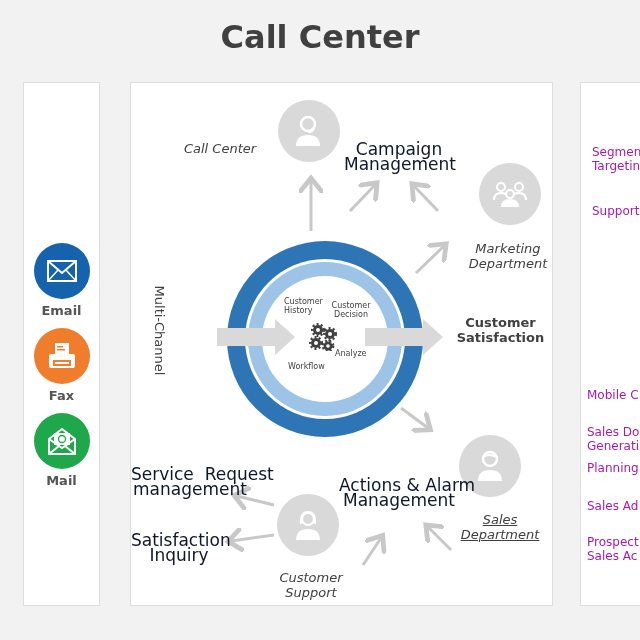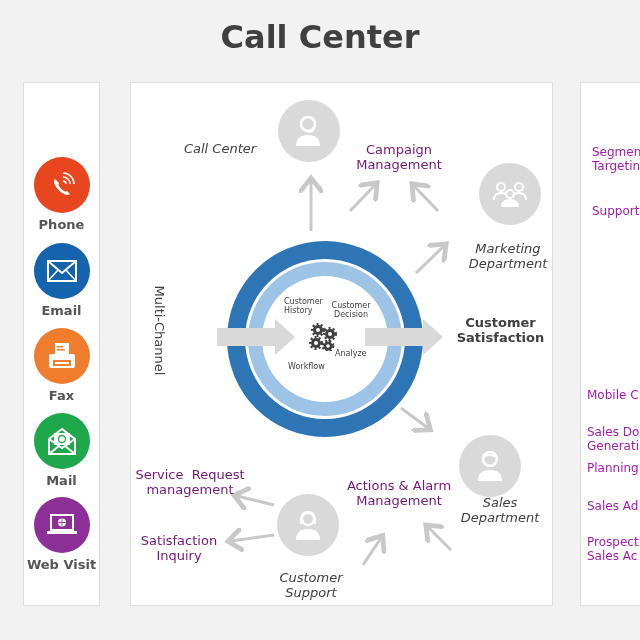--- a/index.html
+++ b/index.html
@@ -31,46 +31,35 @@
       font-size: 13px; font-weight: bold; color: #555555; margin-top: 4px;
       font-family: "DejaVu Sans", sans-serif;
     }
 
     .node {
       position: absolute; width: 62px; height: 62px; border-radius: 50%;
       background: #d9d9d9; display: flex; align-items: center; justify-content: center;
     }
     .txt { position: absolute; text-align: center; line-height: 15px; }
     .italic-dark { font-style: italic; color: #404040; font-size: 13px; }
-    .light { color: #701a75; font-size: 13px; }
+    .light { color: #0f172a; font-size: 17px; }
     .bold-dark { font-weight: bold; color: #404040; font-size: 13px; }
 
     .inner-label { position: absolute; font-size: 8px; color: #404040; line-height: 9px; }
 
     .right-item { position: absolute; left: 11px; color: #a21caf; font-size: 12px; line-height: 14px; white-space: nowrap; }
 
     svg { display: block; }
   </style>
 </head>
 <body>
 
 <div class="title">Call Center</div>
 
 <div class="panel" id="left-panel">
-  <div class="channel" style="top:74px;">
-    <div class="circle" style="background:#e8461f;">
-      <svg width="30" height="30" viewBox="0 0 30 30">
-        <path d="M8 9 q-2 2 0 6 q3 6 9 9 q4 2 6 0 l-3 -3 q-1 1 -3 0 q-3 -2 -5 -5 q-1 -2 0 -3 z" fill="#fff"></path>
-        <path d="M16 7 a7 7 0 0 1 7 7" stroke="#fff" stroke-width="1.6" fill="none"></path>
-        <path d="M16 3 a11 11 0 0 1 11 11" stroke="#fff" stroke-width="1.6" fill="none"></path>
-        <path d="M16 11 a3 3 0 0 1 3 3" stroke="#fff" stroke-width="1.6" fill="none"></path>
-      </svg>
-    </div>
-    <div class="label">Phone</div>
-  </div>
 
   <div class="channel" style="top:160px;">
     <div class="circle" style="background:#1562ad;">
       <svg width="30" height="22" viewBox="0 0 30 22">
         <rect x="1" y="1" width="28" height="20" fill="none" stroke="#fff" stroke-width="2"></rect>
         <path d="M1 1 L15 13 L29 1" fill="none" stroke="#fff" stroke-width="2"></path>
         <path d="M1 21 L11 10 M29 21 L19 10" fill="none" stroke="#fff" stroke-width="1.5"></path>
       </svg>
     </div>
     <div class="label">Email</div>
@@ -95,31 +84,20 @@
         <rect x="10" y="4" width="6" height="1.5" fill="#ef7d2c"></rect>
         <rect x="10" y="7" width="8" height="1.5" fill="#ef7d2c"></rect>
         <rect x="2" y="12" width="26" height="14" rx="2" fill="#fff"></rect>
         <rect x="6" y="18" width="18" height="6" fill="#ef7d2c"></rect>
         <rect x="8" y="20" width="14" height="2" fill="#fff"></rect>
       </svg>
     </div>
     <div class="label">Fax</div>
   </div>
 
-  <div class="channel" style="top:414px;">
-    <div class="circle" style="background:#8c3097;">
-      <svg width="32" height="22" viewBox="0 0 32 22">
-        <rect x="5" y="1" width="22" height="15" fill="none" stroke="#fff" stroke-width="2"></rect>
-        <circle cx="16" cy="8.5" r="4" fill="#fff"></circle>
-        <path d="M12 8.5 H20 M16 4.5 V12.5" stroke="#8c3097" stroke-width="0.8"></path>
-        <rect x="1" y="17" width="30" height="3" fill="#fff"></rect>
-      </svg>
-    </div>
-    <div class="label">Web Visit</div>
-  </div>
 </div>
 
 <div class="panel" id="main-panel">
 
   <div style="position:absolute; left:-22px; top:240px; width:100px; text-align:center; transform:rotate(90deg); font-size:13px; color:#404040; white-space:nowrap;">Multi-Channel</div>
 
   <svg width="421" height="522" style="position:absolute; left:0; top:0;">
     <defs>
       <marker id="ah" markerWidth="8" markerHeight="8" refX="4" refY="4" orient="auto">
         <path d="M0 0 L5 4 L0 8" fill="none" stroke="#c8c8c8" stroke-width="1.6"></path>
@@ -210,21 +188,21 @@
   <div class="txt italic-dark" style="left:322px; top:158px; width:110px; white-space:pre;">Marketing
 Department</div>
 
   <div class="node" style="left:328px; top:352px;">
     <svg width="34" height="34" viewBox="0 0 34 34">
       <circle cx="17" cy="10" r="7" fill="none" stroke="#fff" stroke-width="2.5"></circle>
       <path d="M10 8 q5 -4 14 0" fill="none" stroke="#fff" stroke-width="2"></path>
       <path d="M5 32 q0 -11 12 -11 q12 0 12 11 Z" fill="#fff"></path>
     </svg>
   </div>
-  <div class="txt italic-dark" style="left:314px; top:412px; width:110px; white-space:pre;">Sales
+  <div class="txt italic-dark" style="left:314px; top:429px; width:110px; white-space:pre;text-decoration:underline;">Sales
 Department</div>
 
   <div class="txt light" style="left:208px; top:395px; width:120px; white-space:pre;">Actions &amp; Alarm
 Management</div>
 
   <div class="node" style="left:146px; top:411px;">
     <svg width="34" height="34" viewBox="0 0 34 34">
       <path d="M10 16 q-1 -12 7 -12 q8 0 7 12" fill="none" stroke="#fff" stroke-width="2"></path>
       <circle cx="17" cy="11" r="6" fill="none" stroke="#fff" stroke-width="2.2"></circle>
       <path d="M5 32 q0 -11 12 -11 q12 0 12 11 Z" fill="#fff"></path>

